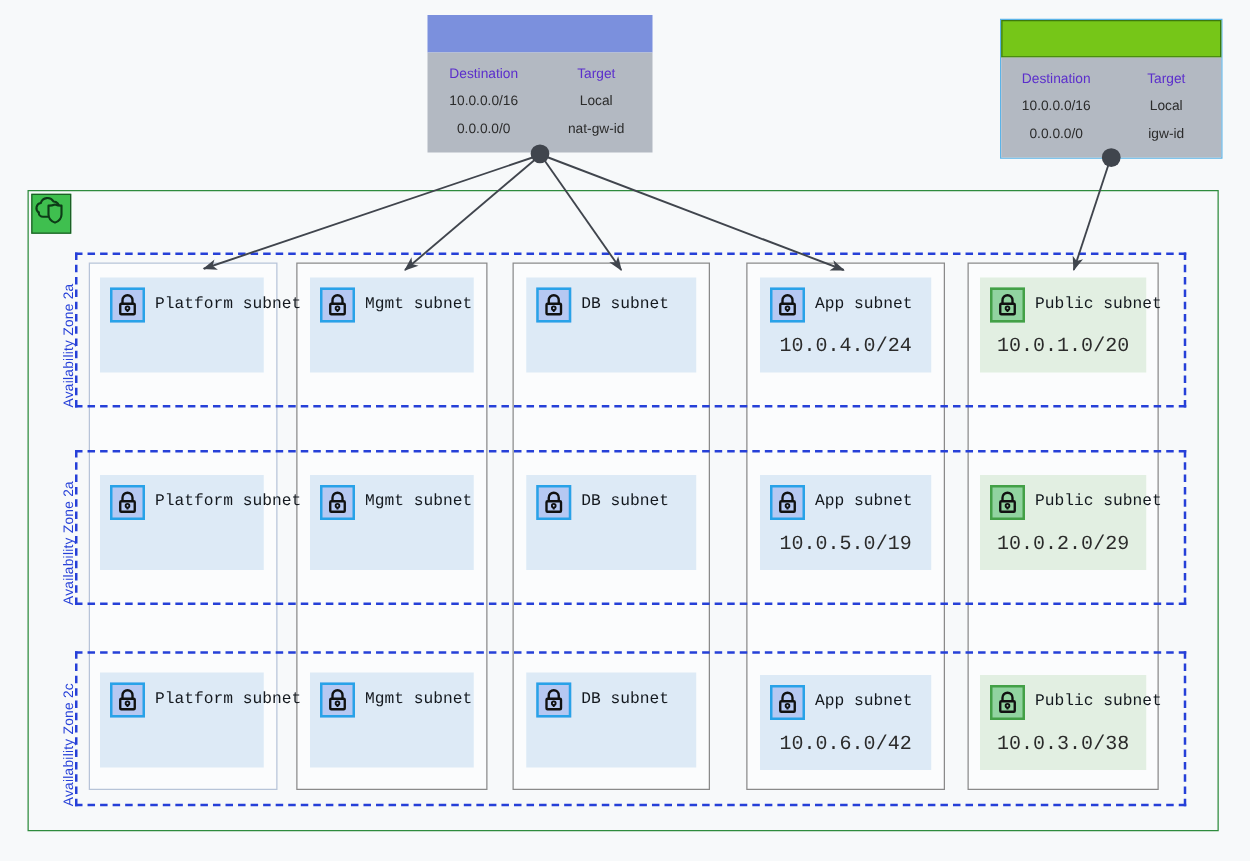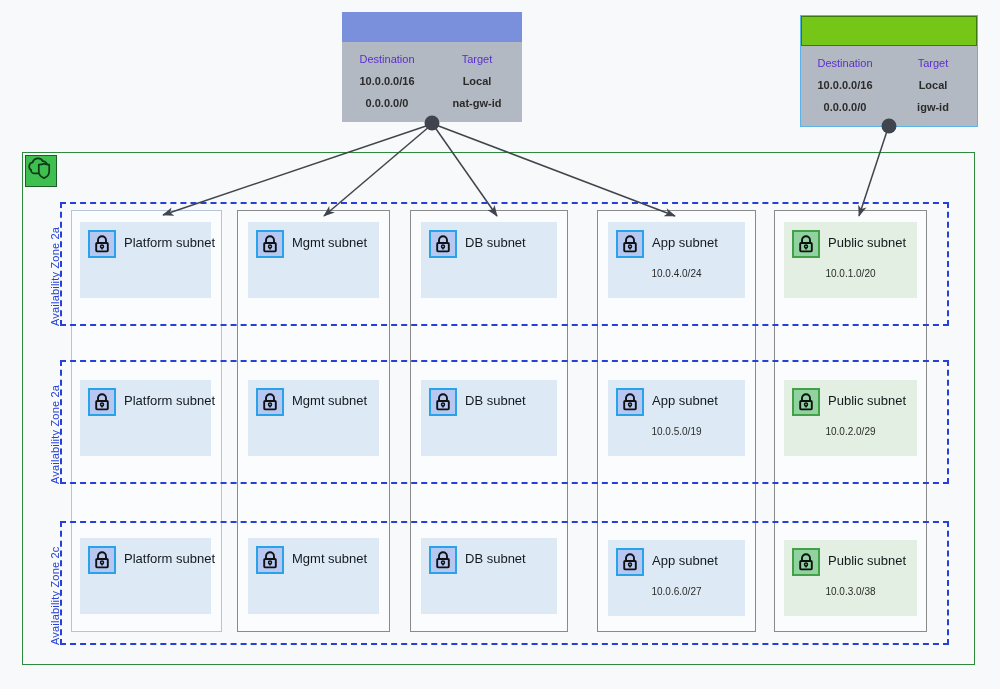--- a/index.html
+++ b/index.html
@@ -43,21 +43,20 @@
     display: flex;
     width: 100%;
   }
   .rt-cell {
     flex: 1 1 50%;
     text-align: center;
     font-size: 11px;
     color: #2b2b2b;
     line-height: 22px;
     white-space: nowrap;
-    font-weight: bold;
   }
   .rt-head-cell {
     color: #5b2ecc;
     font-size: 11px;
     line-height: 22px;
     text-align: center;
     flex: 1 1 50%;
   }
 
   
@@ -105,20 +104,21 @@
     box-sizing: border-box;
     background: #fbfcfd;
   }
   .col-platform { border: 1px solid #b7c4d8; }
   .col-plain    { border: 1px solid #8a8a8a; }
 
   
   .subnet {
     position: absolute;
     box-sizing: border-box;
+    font-family: Liberation Mono, monospace;
   }
   .subnet-fill {
     position: absolute;
     left: 0; top: 0;
     width: 100%;
     height: 100%;
     box-sizing: border-box;
   }
   .fill-blue  { background: #ddeaf6; }
   .fill-green { background: #e2efe2; }
@@ -141,21 +141,21 @@
     font-size: 13px;
     color: #14191f;
     white-space: nowrap;
   }
   .subnet-cidr {
     position: absolute;
     left: 0;
     right: 0;
     top: 46px;
     text-align: center;
-    font-size: 10px;
+    font-size: 16px;
     color: #2b2b2b;
     white-space: nowrap;
   }
 
   
   #arrows {
     position: absolute;
     left: 0; top: 0;
     width: 1000px;
     height: 689px;
@@ -413,21 +413,21 @@
     <div class="subnet-fill fill-blue"></div>
     <div class="lock-icon lock-blue">
       <svg width="24" height="24" viewBox="0 0 24 24" aria-hidden="true">
         <path d="M8 11 V8.2 a4 4 0 0 1 8 0 V11" fill="none" stroke="#111" stroke-width="1.9"></path>
         <rect x="6.2" y="11" width="11.6" height="8.4" rx="0.8" fill="none" stroke="#111" stroke-width="1.9"></rect>
         <circle cx="12" cy="14.6" r="1.5" fill="none" stroke="#111" stroke-width="1.5"></circle>
         <path d="M12 15.6 V17.6" stroke="#111" stroke-width="1.5"></path>
       </svg>
     </div>
     <div class="subnet-title">App subnet</div>
-    <div class="subnet-cidr">10.0.6.0/27</div>
+    <div class="subnet-cidr">10.0.6.0/42</div>
   </div>
 
   <div class="subnet" style="left:784px; top:540px; width:133px; height:76px;">
     <div class="subnet-fill fill-green"></div>
     <div class="lock-icon lock-green">
       <svg width="24" height="24" viewBox="0 0 24 24" aria-hidden="true">
         <path d="M8 11 V8.2 a4 4 0 0 1 8 0 V11" fill="none" stroke="#111" stroke-width="1.9"></path>
         <rect x="6.2" y="11" width="11.6" height="8.4" rx="0.8" fill="none" stroke="#111" stroke-width="1.9"></rect>
         <circle cx="12" cy="14.6" r="1.5" fill="none" stroke="#111" stroke-width="1.5"></circle>
         <path d="M12 15.6 V17.6" stroke="#111" stroke-width="1.5"></path>

